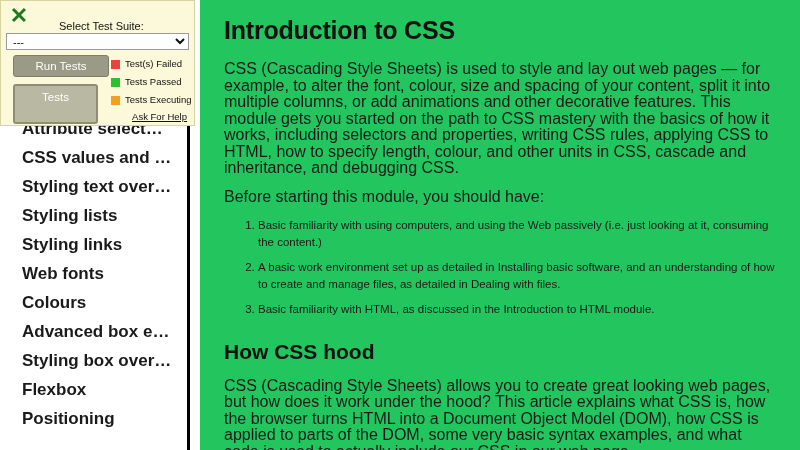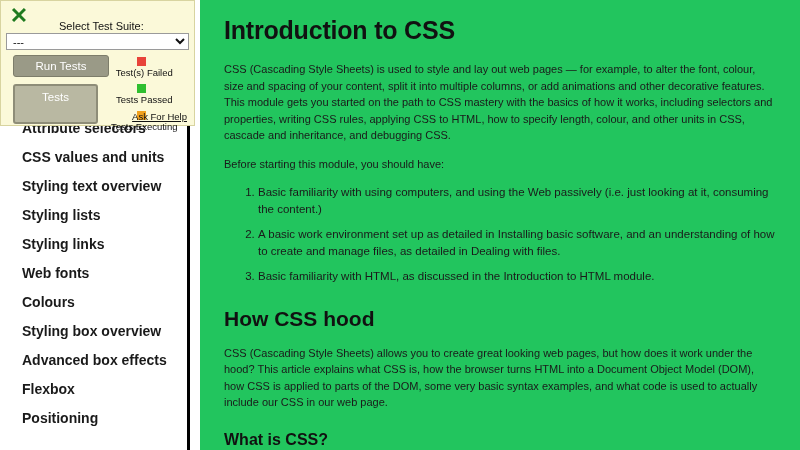--- a/index.html
+++ b/index.html
@@ -44,21 +44,21 @@
   }
   .sidebar-nav {
     position: absolute;
     left: 0;
     top: 56px;
     width: 190px;
   }
   .sidebar-item {
     display: block;
     padding: 7px 18px 7px 22px;
-    font-size: 14px;
+    font-size: 17px;
     font-weight: bold;
     color: #1a1a1a;
     line-height: 15px;
     white-space: nowrap;
     overflow: hidden;
     text-overflow: ellipsis;
   }
 
   
   .test-panel {
@@ -140,21 +140,20 @@
     left: 110px;
     top: 56px;
     font-size: 9.5px;
     color: #111;
     line-height: 14px;
   }
   .legend-row {
     display: flex;
     align-items: center;
     margin-bottom: 4px;
-    flex-direction: column;
   }
   .swatch {
     width: 9px;
     height: 9px;
     margin-right: 5px;
     display: inline-block;
   }
   .sw-failed { background: #e8443a; }
   .sw-passed { background: #2fbf2f; }
   .sw-exec   { background: #f0a11e; }
@@ -193,21 +192,21 @@
     margin: 22px 0 14px 0;
     color: #111;
   }
   h3.doc-h3 {
     font-size: 16px;
     font-weight: bold;
     margin: 20px 0 22px 0;
     color: #111;
   }
   p.doc-p {
-    font-size: 11px;
+    font-size: 16px;
     line-height: 16.5px;
     margin: 0 4px 12px 0;
     color: #1a1a1a;
   }
   ol.doc-list {
     margin: 0 0 12px 0;
     padding-left: 34px;
   }
   ol.doc-list li {
     font-size: 11.5px;
@@ -226,22 +225,22 @@
     <nav class="sidebar-nav">
       <a class="sidebar-item">CSS syntax</a>
       <a class="sidebar-item">Simple selectors</a>
       <a class="sidebar-item">Attribute selectors</a>
       <a class="sidebar-item">CSS values and units</a>
       <a class="sidebar-item">Styling text overview</a>
       <a class="sidebar-item">Styling lists</a>
       <a class="sidebar-item">Styling links</a>
       <a class="sidebar-item">Web fonts</a>
       <a class="sidebar-item">Colours</a>
+      <a class="sidebar-item">Advanced box effects</a>
       <a class="sidebar-item">Styling box overview</a>
-      <a class="sidebar-item">Advanced box effects</a>
       <a class="sidebar-item">Flexbox</a>
       <a class="sidebar-item">Positioning</a>
     </nav>
   </div>
 
   <div class="test-panel">
     <div class="close-x">✕</div>
     <div class="panel-label">Select Test Suite:</div>
     <select class="suite-select">
       <option>---</option>

